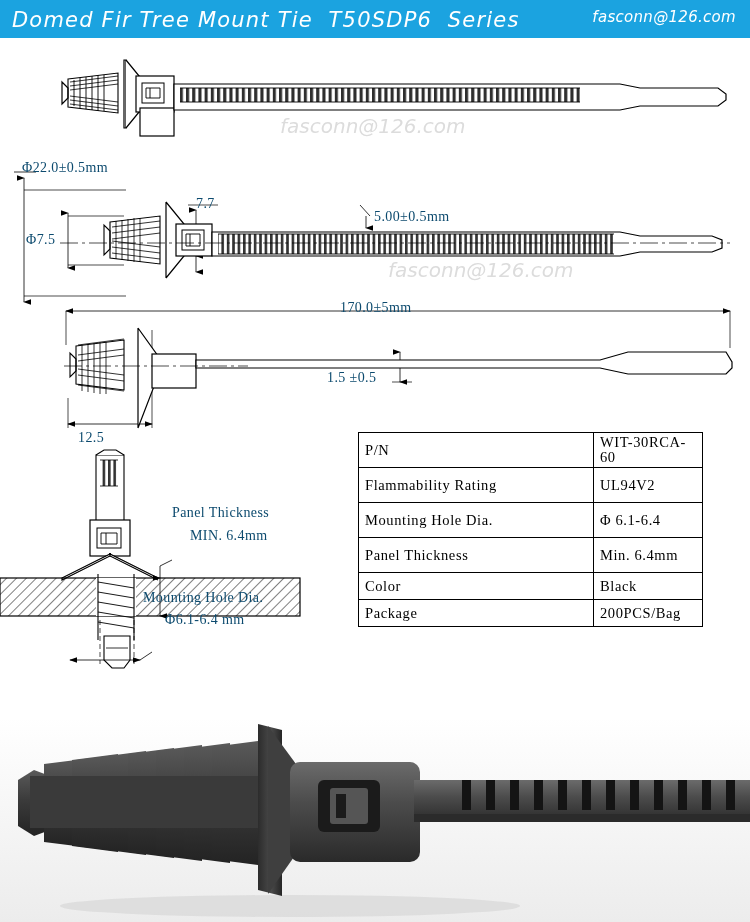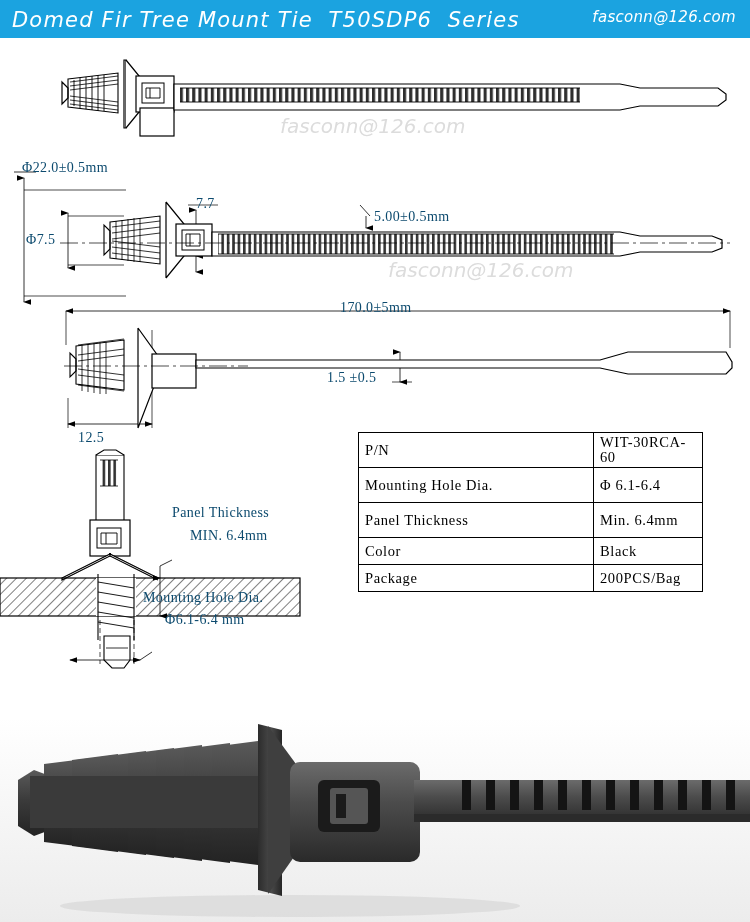--- a/index.html
+++ b/index.html
@@ -243,20 +243,24 @@
 <div class="wm" style="left:280px;top:114px;font-size:20px;">fasconn@126.com</div>
 <div class="wm" style="left:388px;top:258px;font-size:20px;">fasconn@126.com</div>
 
 <table id="spec-table">
   <tbody>
     <tr class="tall">
       <td class="k">P/N</td>
       <td>WIT-30RCA-60</td>
     </tr>
     <tr class="tall">
+      <td class="k">Flammability Rating</td>
+      <td>UL94V2</td>
+    </tr>
+    <tr class="tall">
       <td class="k">Mounting Hole Dia.</td>
       <td>Φ 6.1-6.4</td>
     </tr>
     <tr class="tall">
       <td class="k">Panel Thickness</td>
       <td>Min.  6.4mm</td>
     </tr>
     <tr class="short">
       <td class="k">Color</td>
       <td>Black</td>

